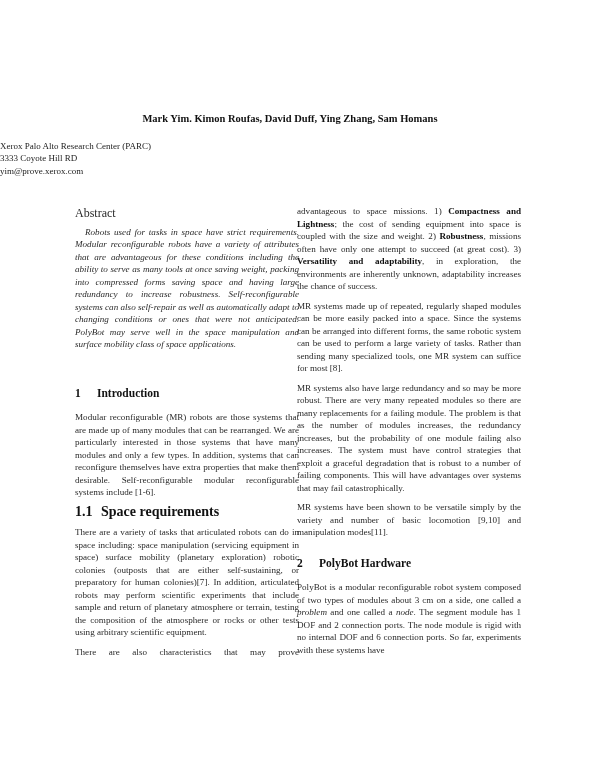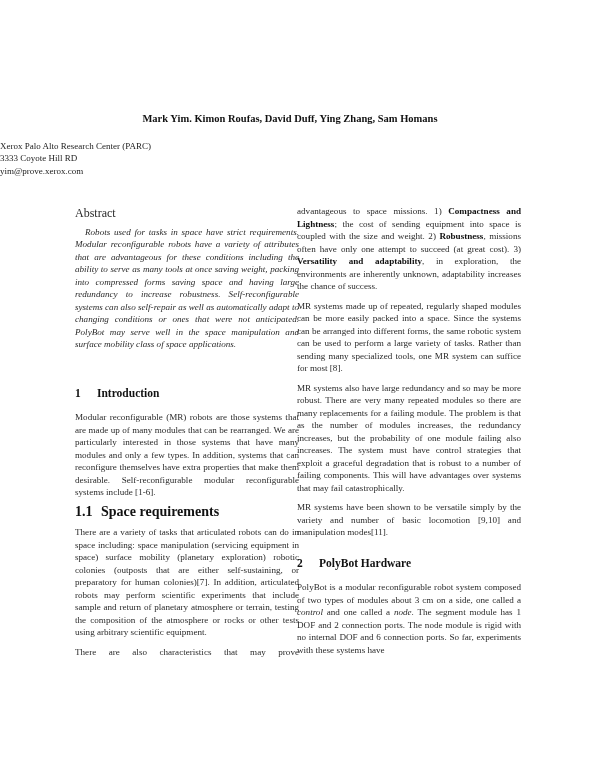--- a/index.html
+++ b/index.html
@@ -61,16 +61,16 @@
     <p class="p"><span>advantageous to space missions. 1) </span><b>Compactness and Lightness</b><span>; the cost of sending equipment into space is coupled with the size and weight. 2) </span><b>Robustness</b><span>, missions often have only one attempt to succeed (at great cost). 3) </span><b>Versatility and adaptability</b><span>, in exploration, the environments are inherently unknown, adaptability increases the chance of success.</span></p>
 
     <p class="p">MR systems made up of repeated, regularly shaped modules can be more easily packed into a space. Since the systems can be arranged into different forms, the same robotic system can be used to perform a large variety of tasks. Rather than sending many specialized tools, one MR system can suffice for most [8].</p>
     <p class="p">MR systems also have large redundancy and so may be more robust. There are very many repeated modules so there are many replacements for a failing module. The problem is that as the number of modules increases, the redundancy increases, but the probability of one module failing also increases. The system must have control strategies that exploit a graceful degradation that is robust to a number of failing components. This will have advantages over systems that may fail catastrophically.</p>
     <p class="p">MR systems have been shown to be versatile simply by the variety and number of basic locomotion [9,10] and manipulation modes[11].</p>
 
     <div class="h1 gap-h1">
       <span class="num">2</span>
       <span>PolyBot Hardware</span>
     </div>
-    <p class="p"><span>PolyBot is a modular reconfigurable robot system composed of two types of modules about 3 cm on a side, one called a </span><i>control</i><span> and one called a </span><i>node</i><span>. The segment module has 1 DOF and 2 connection ports. The node module is rigid with no internal DOF and 6 connection ports. So far, experiments with these systems have</span></p>
+    <p class="p"><span>PolyBot is a modular reconfigurable robot system composed of two types of modules about 3 cm on a side, one called a </span><i>problem</i><span> and one called a </span><i>node</i><span>. The segment module has 1 DOF and 2 connection ports. The node module is rigid with no internal DOF and 6 connection ports. So far, experiments with these systems have</span></p>
   </div>
 
 </div>
 
 </body></html>

